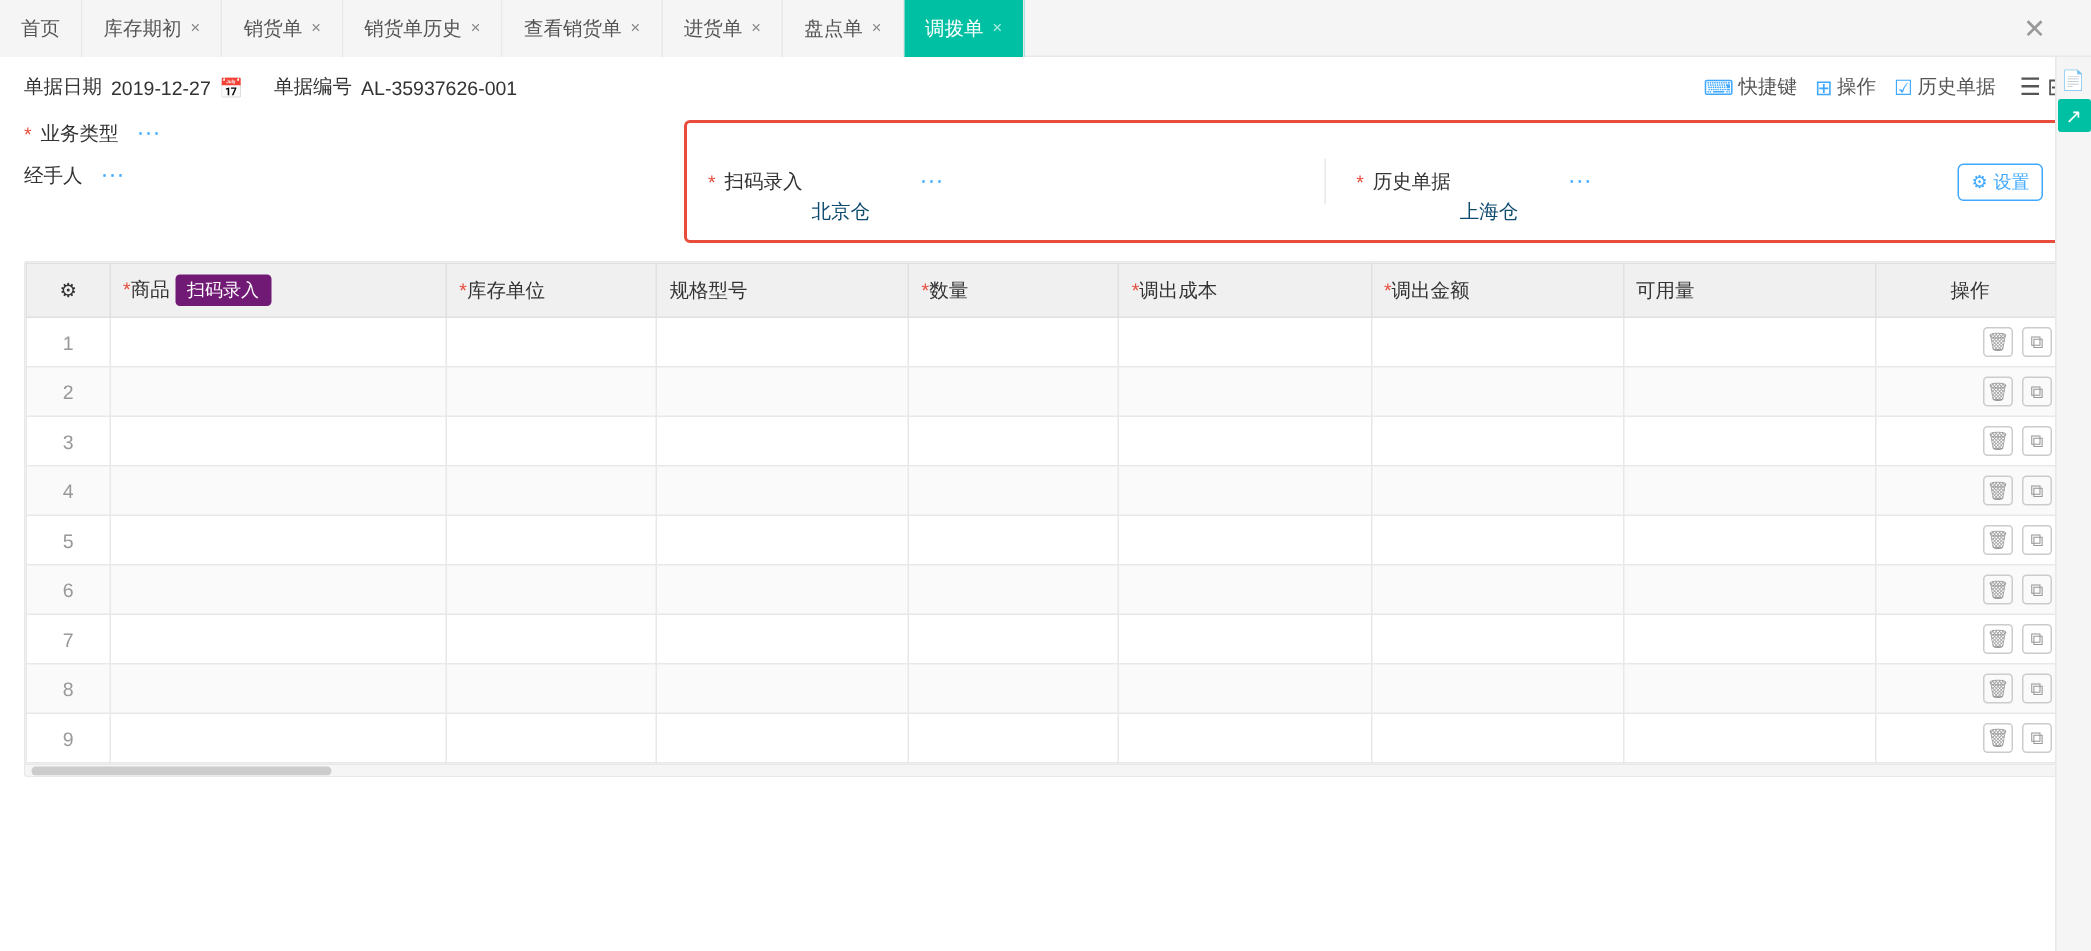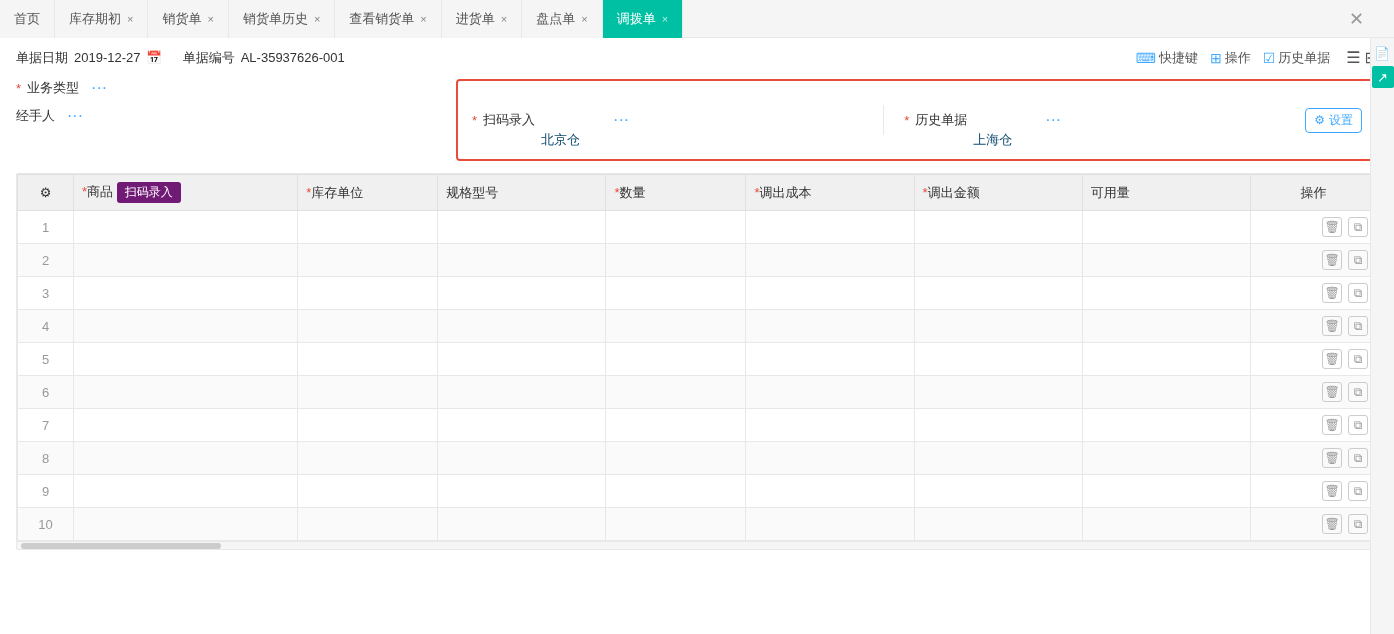--- a/index.html
+++ b/index.html
@@ -564,36 +564,20 @@
             <td></td>
             <td></td>
             <td></td>
             <td>
               <div class="op-cell">
                 <span class="op-icon" style="font-size: 12px;">🗑</span>
                 <span class="op-icon" style="font-size: 12px;">⧉</span>
               </div>
             </td>
           </tr>
-          <tr>
-            <td class="row-num">10</td>
-            <td></td>
-            <td></td>
-            <td></td>
-            <td></td>
-            <td></td>
-            <td></td>
-            <td></td>
-            <td>
-              <div class="op-cell">
-                <span class="op-icon" style="font-size: 12px;">🗑</span>
-                <span class="op-icon" style="font-size: 12px;">⧉</span>
-              </div>
-            </td>
-          </tr>
         </tbody>
     </table>
     <div class="scroll-row">
       <div class="scroll-thumb"></div>
     </div>
   </div>
 
 </div>
 
 <div class="right-sidebar">

